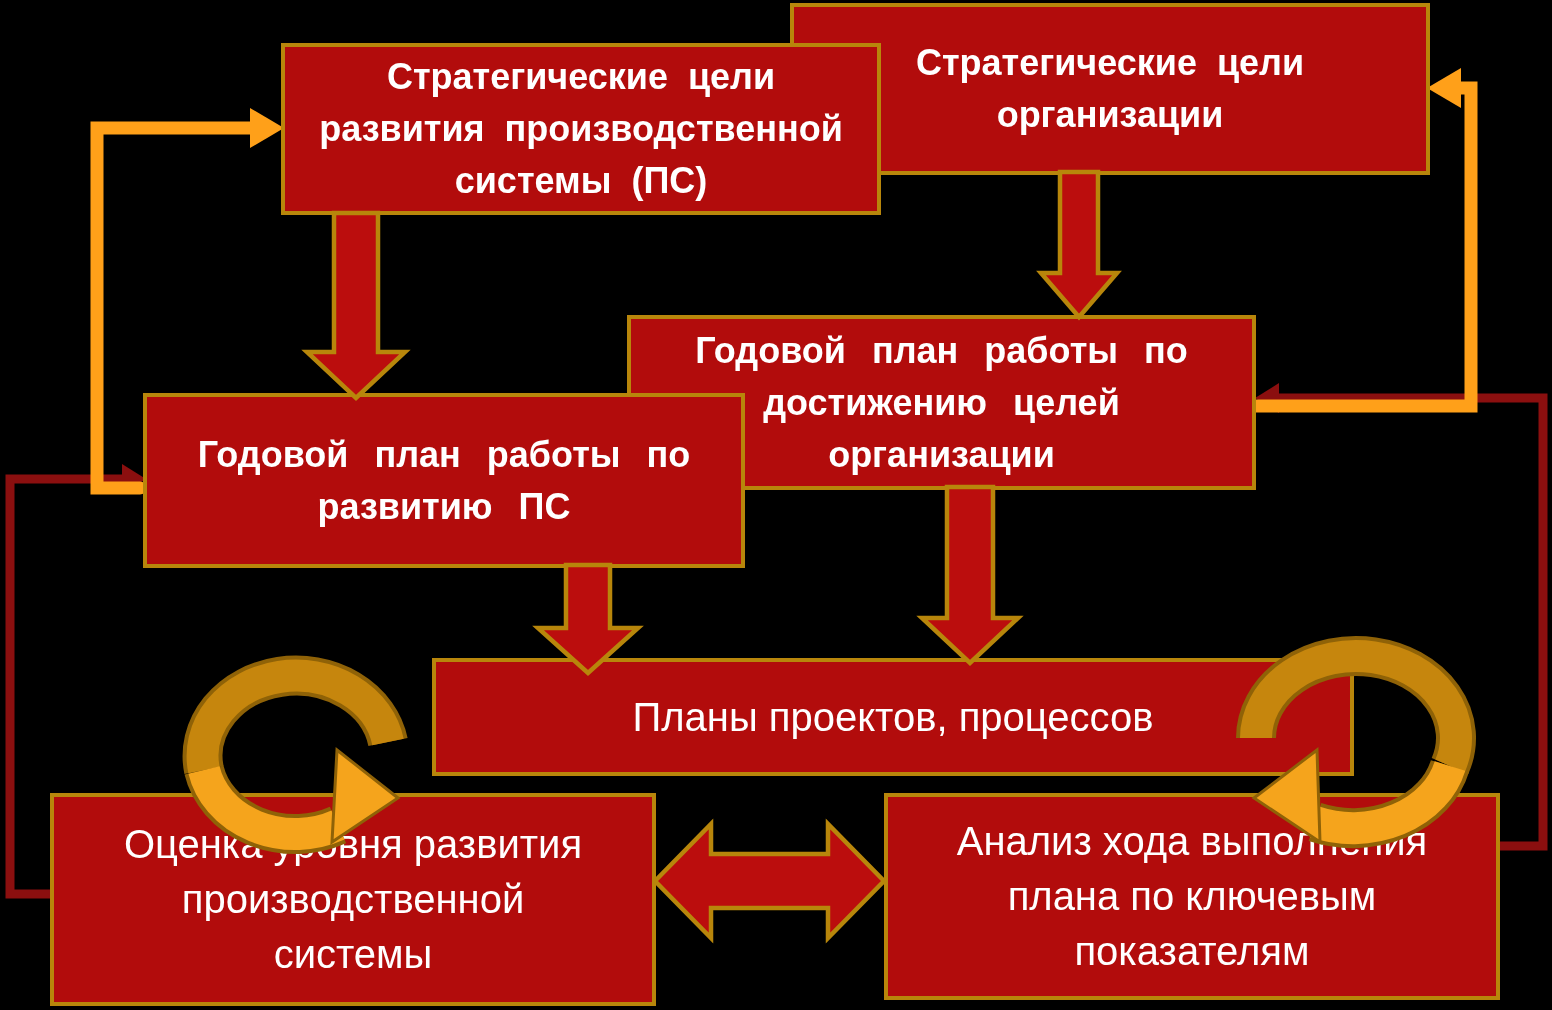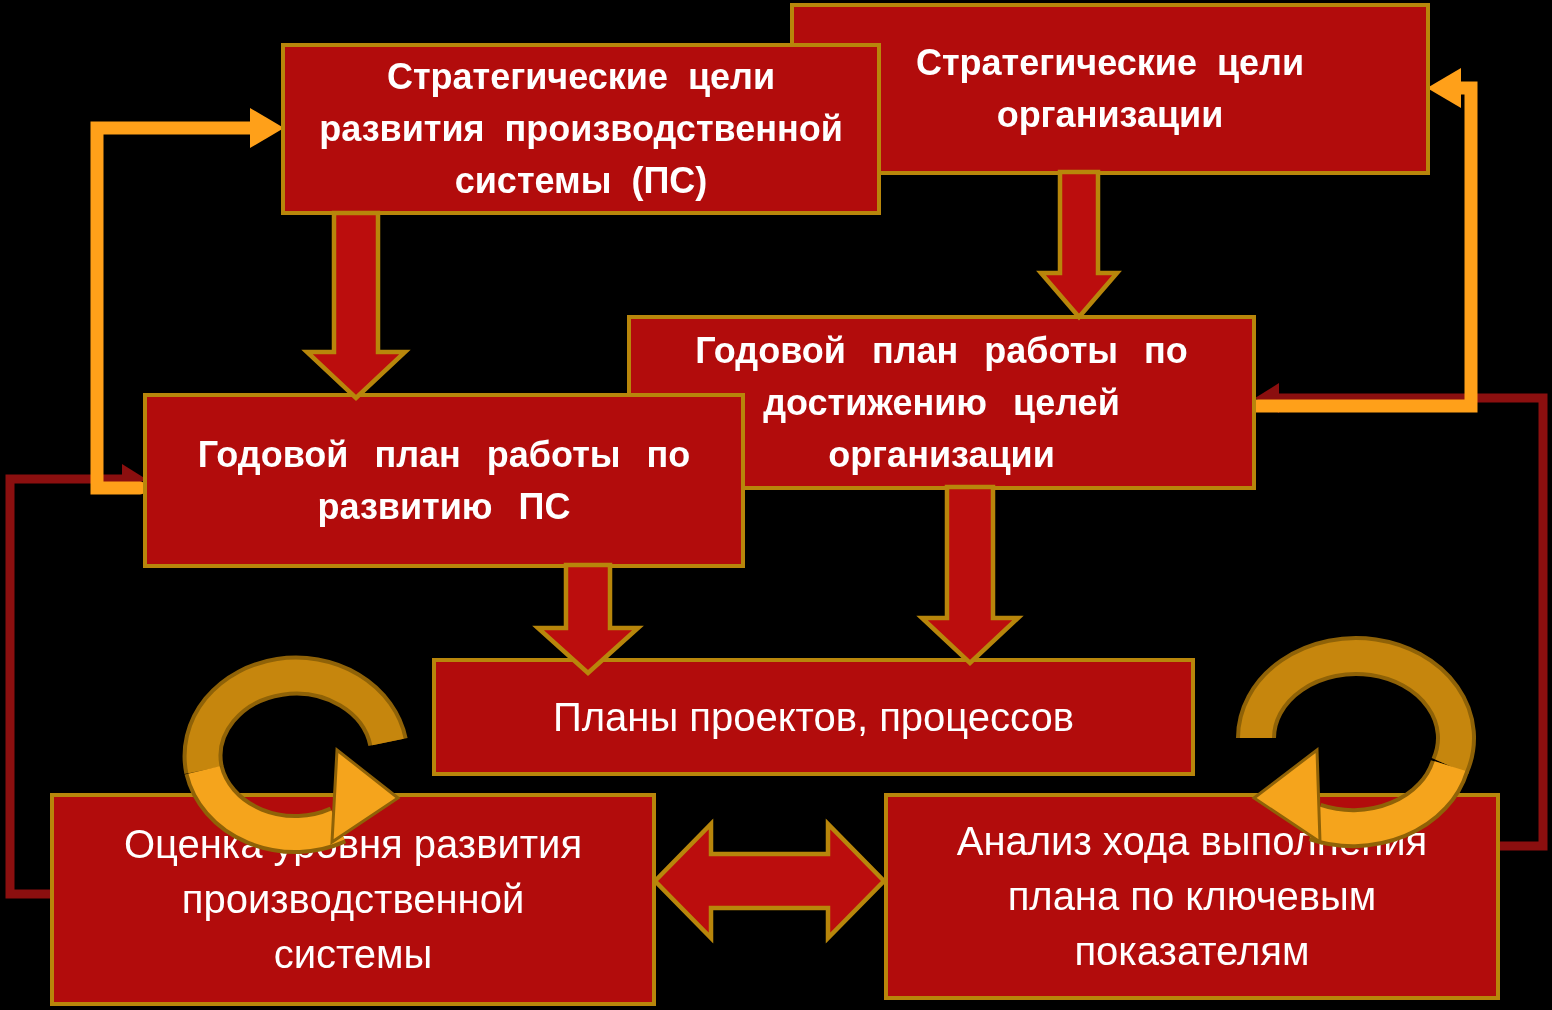--- a/index.html
+++ b/index.html
@@ -22,21 +22,21 @@
   }
   .fs-36{font-size:36px;line-height:52px;font-weight:bold;}
   .fs-40{font-size:40px;line-height:55px;}
   .ws-10{word-spacing:10px;}
   .ws-16{word-spacing:16px;}
   
   #node-strategic-ps   {left:281px; top:43px;  width:600px; height:172px;}
   #node-strategic-org  {left:790px; top:3px;   width:640px; height:172px;}
   #node-annual-org     {left:627px; top:315px; width:629px; height:175px;}
   #node-annual-ps      {left:143px; top:393px; width:602px; height:175px;}
-  #node-plans          {left:432px; top:658px; width:763px; height:118px;}
+  #node-plans          {left:432px; top:658px; width:922px; height:118px;}
   #node-assessment     {left:50px;  top:793px; width:606px; height:213px;}
   #node-analysis       {left:884px; top:793px; width:616px; height:207px;}
 
   .feedback-dark{stroke:var(--dark-line,#8B0F0F);stroke-width:9;fill:none;stroke-linecap:round;}
   .feedback-dark-head{fill:var(--dark-line,#8B0F0F);stroke:none;}
   .feedback-orange{stroke:var(--orange,#FFA019);stroke-width:13;fill:none;stroke-linecap:round;}
   .feedback-orange-head{fill:var(--orange,#FFA019);stroke:none;}
   .block-arrow{fill:var(--arrow-fill,#BB0D0D);stroke:var(--box-border,#B8860B);stroke-width:4.5;stroke-linejoin:miter;}
   .loop-outline{stroke:var(--loop-outline,#8F6207);fill:none;stroke-width:40;}
   .loop-dark{stroke:var(--loop-dark,#C6860D);fill:none;stroke-width:32;}

